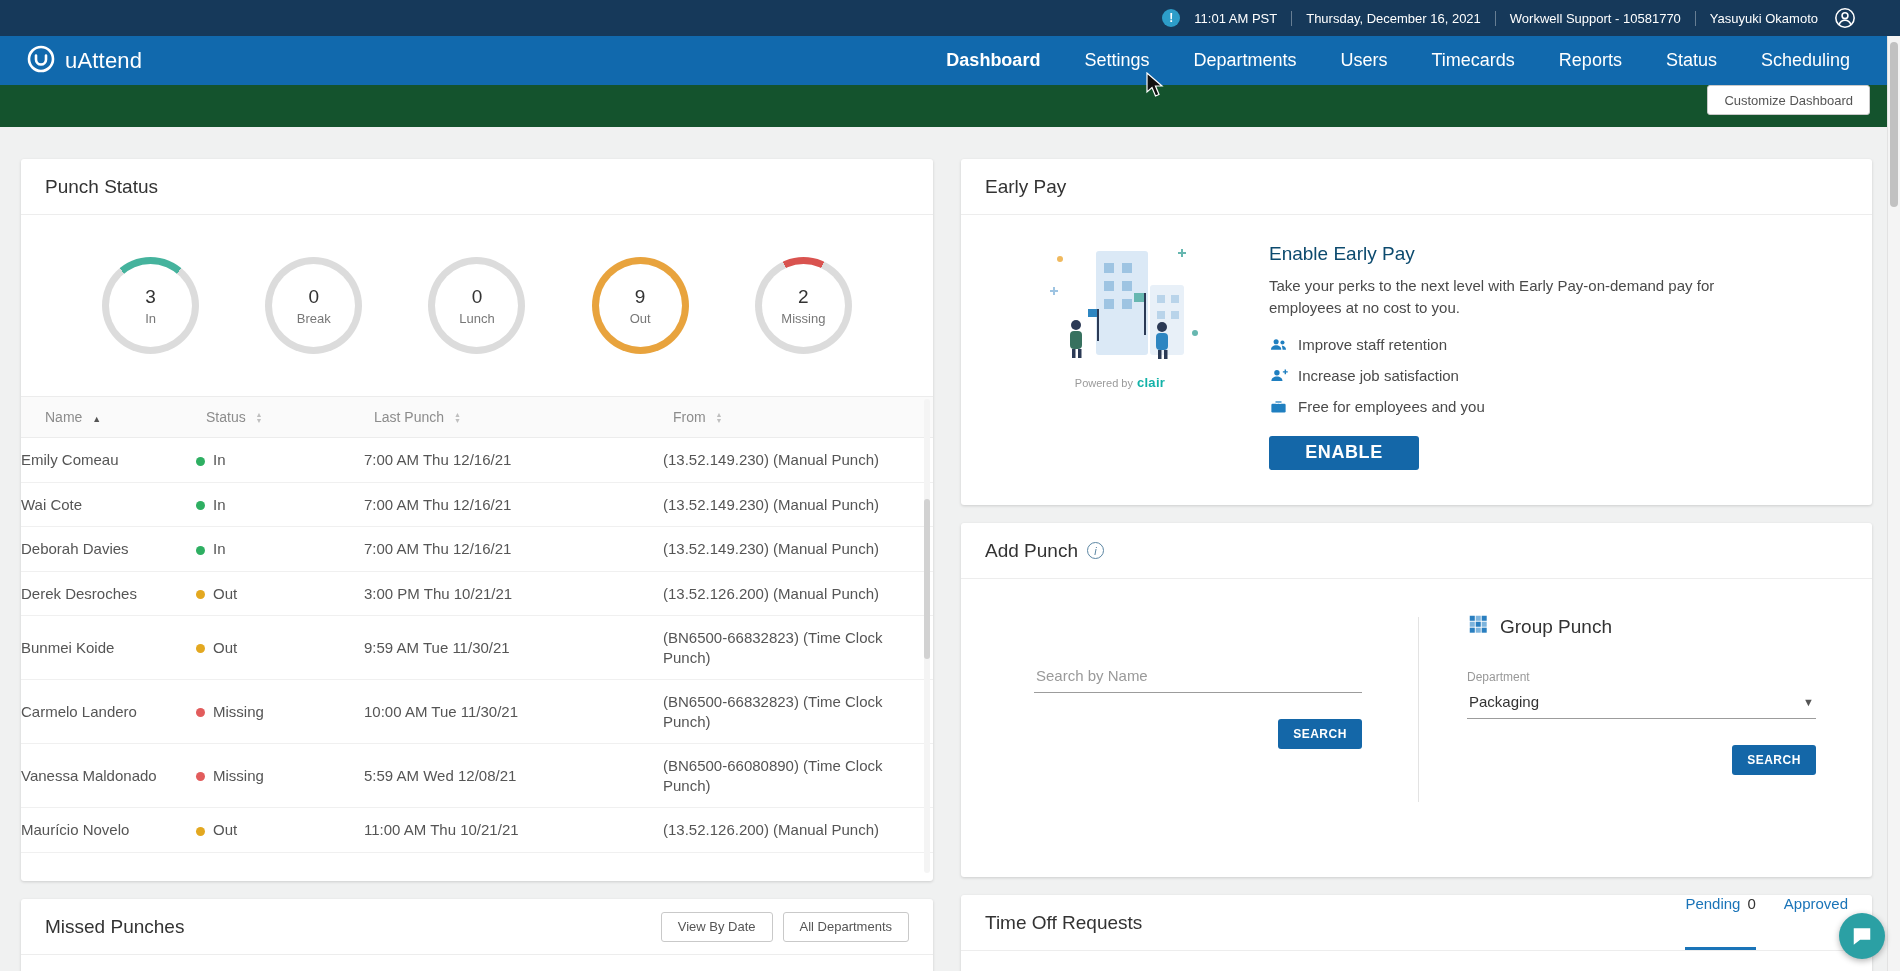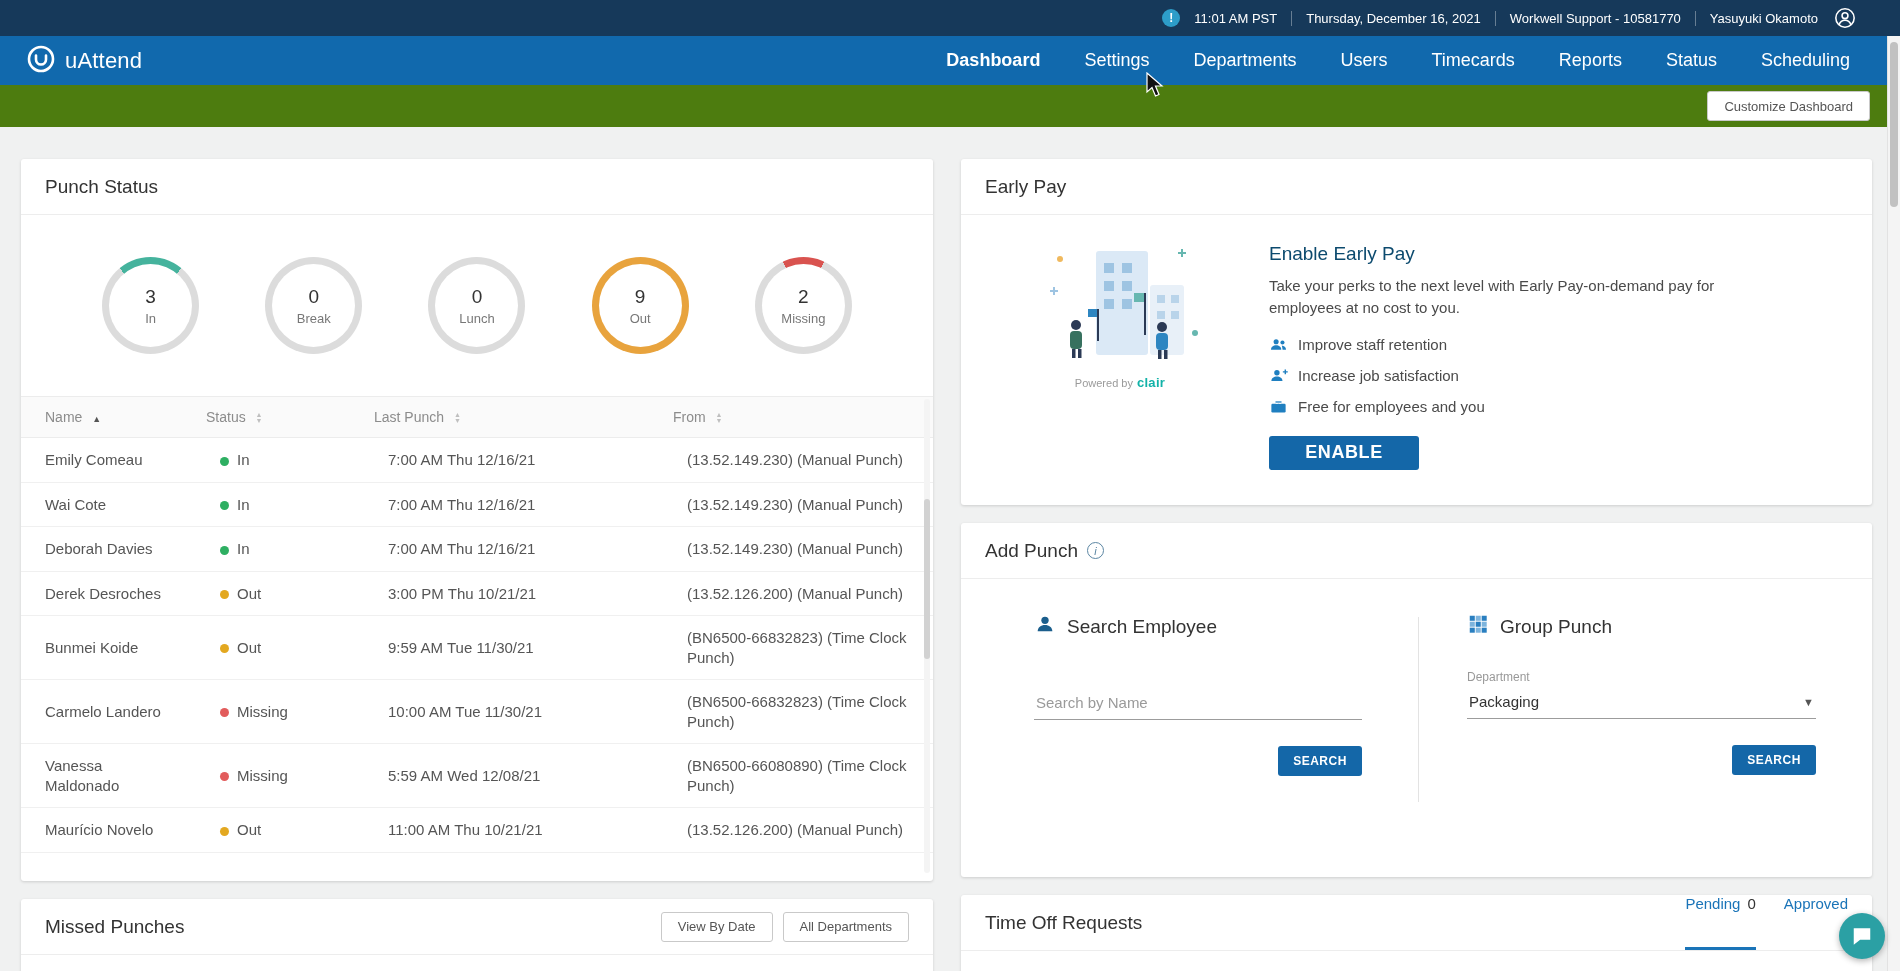--- a/index.html
+++ b/index.html
@@ -20,21 +20,21 @@
 
   
   .navbar { height:49px; background:#1169ad; display:flex; align-items:center; padding:0 28px 0 26px; color:#fff; }
   .brand { display:flex; align-items:center; gap:9px; cursor:pointer; }
   .brand-name { font-size:22px; letter-spacing:.2px; }
   .nav-items { margin-left:auto; display:flex; }
   .nav-item { padding:0 22px; line-height:49px; font-size:18px; cursor:pointer; white-space:nowrap; }
   .nav-item.active { font-weight:bold; }
 
   
-  .subheader { height:42px; background:#4d7c0f; display:flex; align-items:center; justify-content:flex-end; padding:0 30px; }
+  .subheader { height:42px; background:#14532d; display:flex; justify-content:flex-end; padding:0 30px; }
   .chip-btn { height:30px; padding:0 16px; background:#fff; border:1px solid #c9c9c9; border-radius:3px;
     font-size:13px; color:#555; font-family:inherit; cursor:pointer; white-space:nowrap; }
 
   
   .content { display:flex; gap:28px; padding:32px 28px 0 21px; align-items:flex-start; }
   .col-left { width:912px; display:flex; flex-direction:column; gap:18px; }
   .col-right { width:911px; display:flex; flex-direction:column; gap:18px; }
 
   .card { background:#fff; border-radius:3px; box-shadow:0 1px 3px rgba(0,0,0,.15); }
   .card-title-row { display:flex; align-items:center; justify-content:space-between;
@@ -54,21 +54,21 @@
   .ring-hole { width:83px; height:83px; background:#fff; border-radius:50%; display:flex;
     flex-direction:column; align-items:center; justify-content:center; }
   .ring-value { font-size:19px; color:#333; }
   .ring-label { font-size:13px; color:#777; margin-top:3px; }
 
   
   table.punch { width:100%; border-collapse:collapse; table-layout:fixed; }
   table.punch th { background:#fafafa; color:#8c8c8c; font-weight:normal; font-size:14px; text-align:left;
     padding:12px 10px; border-top:1px solid #ececec; border-bottom:1px solid #ececec; cursor:pointer; }
   table.punch th:first-child { padding-left:24px; }
-  table.punch td { padding:12px 24px; border-bottom:1px solid #f0f0f0; font-size:15px; color:#555; line-height:1.3; }
+  table.punch td { padding:12px 0; border-bottom:1px solid #f0f0f0; font-size:15px; color:#555; line-height:1.3; }
   td.cell-name { color:#333; padding-left:24px; }
   .status-dot { display:inline-block; width:9px; height:9px; border-radius:50%; margin-right:8px; vertical-align:middle; }
   .sort-asc { font-size:9px; color:#555; margin-left:6px; }
   .sort-both { display:inline-flex; flex-direction:column; margin-left:6px; vertical-align:middle; color:#bfbfbf; }
   .sort-both i { font-style:normal; font-size:7px; line-height:6px; }
   .table-scrollbar { position:absolute; right:3px; top:240px; bottom:8px; width:6px; background:#f4f4f4; border-radius:3px; }
   .table-scrollbar .thumb { position:absolute; top:100px; height:160px; width:6px; background:#d2d2d2; border-radius:3px; cursor:pointer; }
 
   
   .ep-content { display:flex; padding:22px 36px 0 44px; }
@@ -395,29 +395,20 @@
 
     <div class="card card-addpunch">
       <div class="card-title-row" style="justify-content:flex-start;">
         <div class="title-left">
           <span class="card-title">Add Punch</span>
           <span class="info-circle">i</span>
         </div>
       </div>
       <div class="ap-content">
         <div class="ap-left">
-          <div class="ap-heading">
-            <span>
-              <svg width="22" height="22" viewBox="0 0 24 24" fill="#1b5e8c">
-                <circle cx="12" cy="8" r="4"></circle>
-                  <path d="M4 20c0-4.4 3.6-7 8-7s8 2.6 8 7z"></path>
-              </svg>
-            </span>
-            <span>Search Employee</span>
-          </div>
           <input class="ap-input" type="text" placeholder="Search by Name" style="">
           <button class="search-btn">SEARCH</button>
         </div>
         <div class="ap-divider"></div>
         <div class="ap-right">
           <div class="ap-heading">
             <span>
               <svg width="22" height="22" viewBox="0 0 24 24">
                 <rect x="3" y="3" width="5.5" height="5.5" fill="#2a7fc0"></rect>
                   <rect x="9.5" y="3" width="5.5" height="5.5" fill="#7db4dd"></rect>

